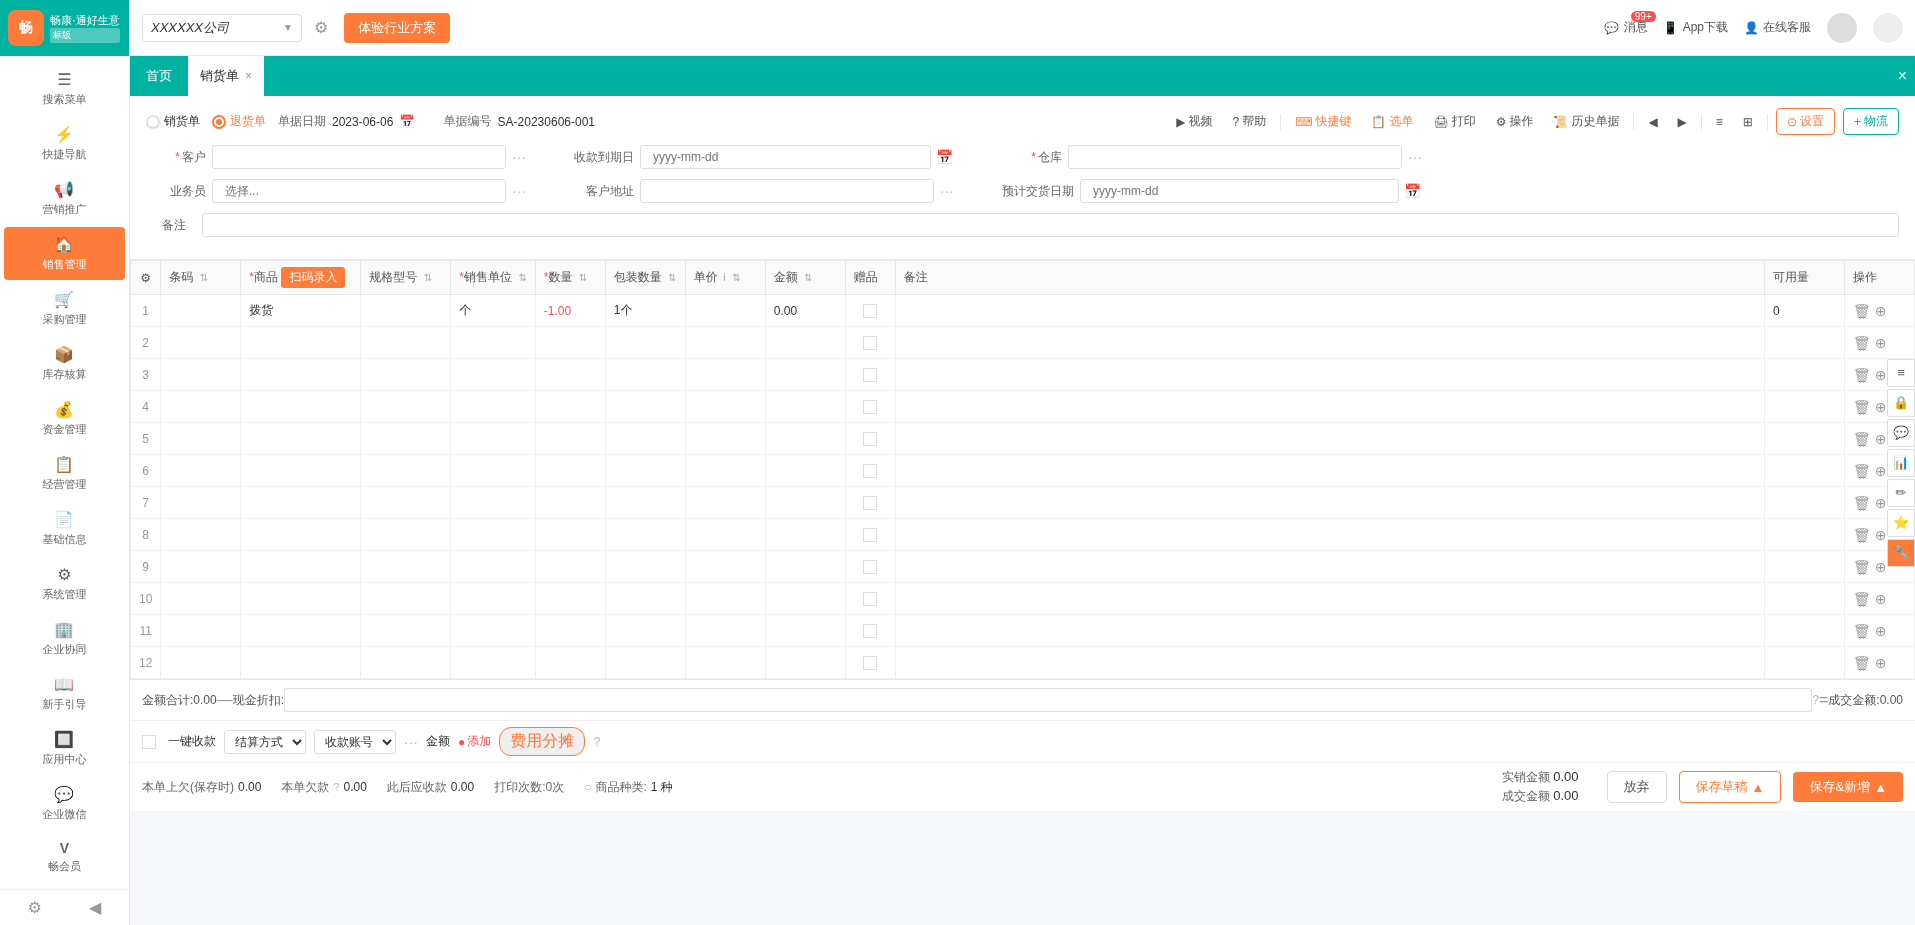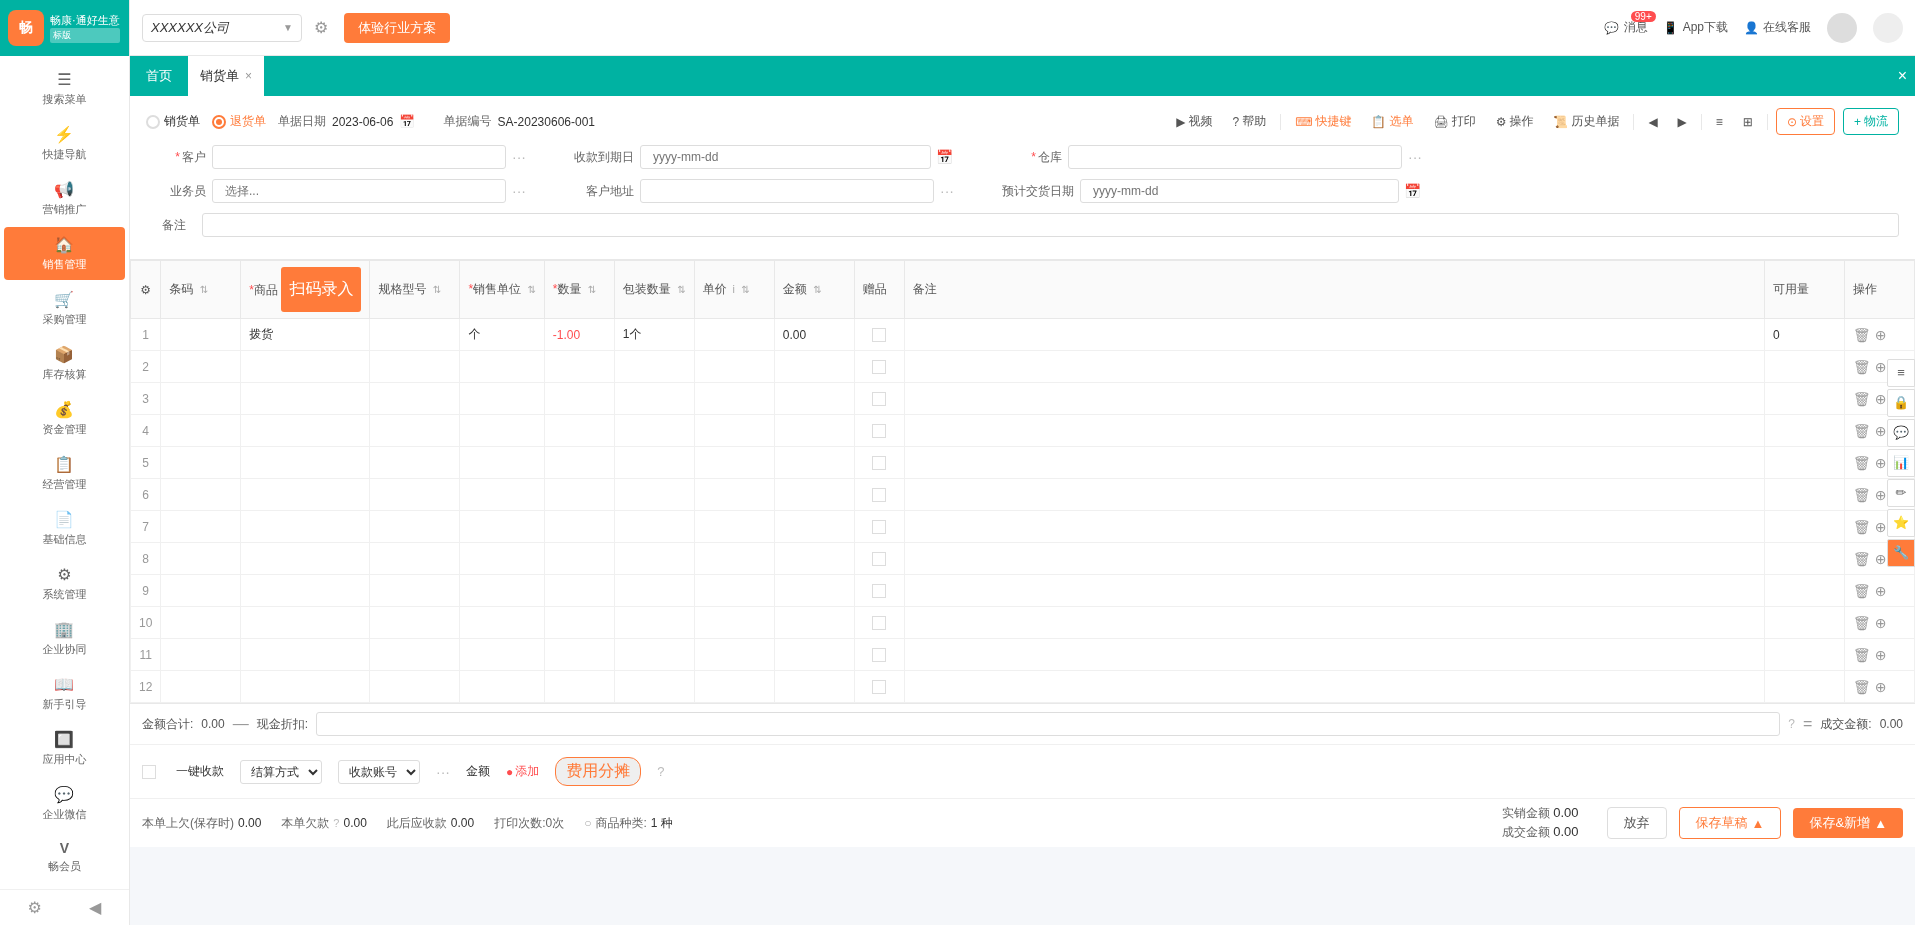--- a/index.html
+++ b/index.html
@@ -102,45 +102,45 @@
     .col-unit { width: 80px; }
     .col-qty { width: 70px; }
     .col-pkg { width: 80px; }
     .col-price { width: 80px; }
     .col-amount { width: 80px; }
     .col-gift { width: 50px; }
     .col-available { width: 80px; }
     .col-action { width: 70px; }
 
     
-    .footer-sum { background: #fff; padding: 8px 12px; display: flex; align-items: center; gap: 8px; border-top: 1px solid #e8e8e8; font-size: 12px; color: #555; }
+    .footer-sum { background: #fff; padding: 8px 12px; display: flex; align-items: center; border-top: 1px solid #e8e8e8; font-size: 12px; color: #555; }
     .footer-sum .dash { color: #999; font-size: 16px; }
     .footer-sum .equals { color: #999; font-size: 16px; }
 
-    .footer-payment { background: #fff; padding: 12px 12px; display: flex; align-items: center; gap: 16px; border-top: 1px solid #f0f0f0; font-size: 12px; }
+    .footer-payment { background: #fff; padding: 6px 12px; display: flex; align-items: center; gap: 8px; border-top: 1px solid #f0f0f0; font-size: 12px; }
     .pay-checkbox { width: 14px; height: 14px; border: 1px solid #ddd; display: inline-block; vertical-align: middle; margin-right: 4px; }
     .pay-select { border: 1px solid #ddd; border-radius: 3px; padding: 3px 6px; font-size: 12px; color: #333; background: #fff; }
     .add-btn { color: #ff4d4f; cursor: pointer; display: flex; align-items: center; gap: 2px; }
     .expenses-btn { border: 1px solid #ff7b3a; color: #ff7b3a; border-radius: 12px; padding: 3px 10px; cursor: pointer; font-size: 16px; }
     .help-icon { color: #bbb; font-size: 13px; cursor: pointer; }
 
     .footer-stats { background: #fff; padding: 6px 12px; display: flex; align-items: center; border-top: 1px solid #f0f0f0; font-size: 12px; color: #555; }
     .stat-item { display: flex; align-items: center; gap: 4px; margin-right: 20px; }
     .stat-label { color: #666; }
     .stat-value { color: #333; font-weight: 500; }
     .stat-question { color: #bbb; font-size: 11px; cursor: pointer; }
     .footer-actions { margin-left: auto; display: flex; align-items: center; gap: 12px; }
     .footer-right-summary { display: flex; flex-direction: column; align-items: flex-end; font-size: 12px; color: #666; gap: 2px; margin-right: 16px; }
     .footer-right-summary .amount { color: #333; font-weight: 500; font-size: 13px; }
 
     .btn-abandon { border: 1px solid #ddd; background: #fff; color: #555; border-radius: 4px; padding: 6px 16px; cursor: pointer; font-size: 13px; }
     .btn-draft { border: 1px solid #ff7b3a; background: #fff; color: #ff7b3a; border-radius: 4px; padding: 6px 16px; cursor: pointer; font-size: 13px; display: flex; align-items: center; gap: 4px; }
     .btn-save { background: #ff7b3a; color: #fff; border: none; border-radius: 4px; padding: 6px 16px; cursor: pointer; font-size: 13px; display: flex; align-items: center; gap: 4px; }
 
-    .scan-btn { background: #ff7b3a; color: #fff; border: none; border-radius: 3px; padding: 12px 8px; font-size: 16px; cursor: pointer; }
+    .scan-btn { background: #ff7b3a; color: #fff; border: none; border-radius: 3px; padding: 2px 8px; font-size: 12px; cursor: pointer; }
 
     .th-sort { color: #aaa; font-size: 10px; margin-left: 3px; cursor: pointer; }
 
     .col-info { color: #aaa; font-size: 11px; margin-left: 2px; cursor: pointer; }
   </style>
 </head>
 <body>
 
 <div class="app-wrapper">
 

